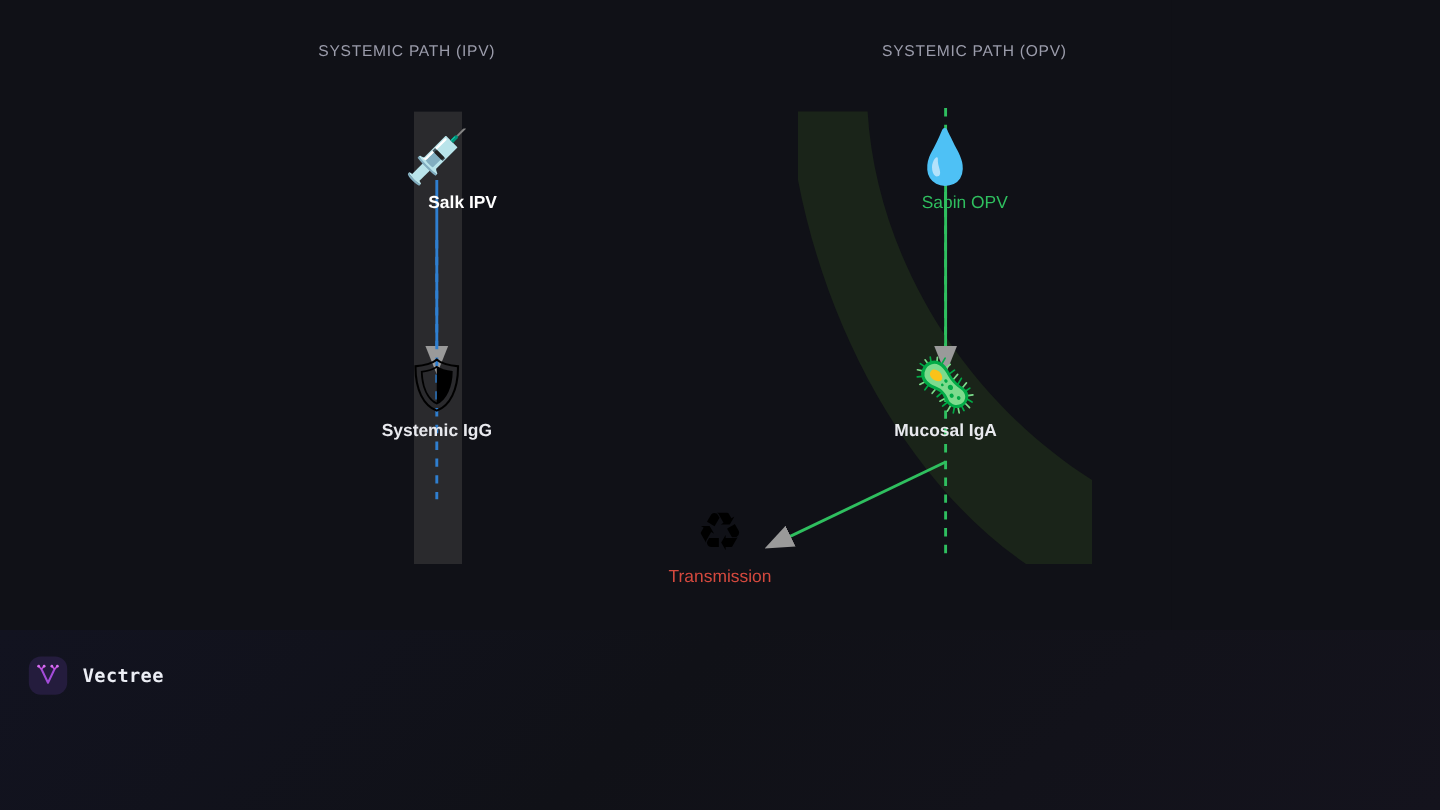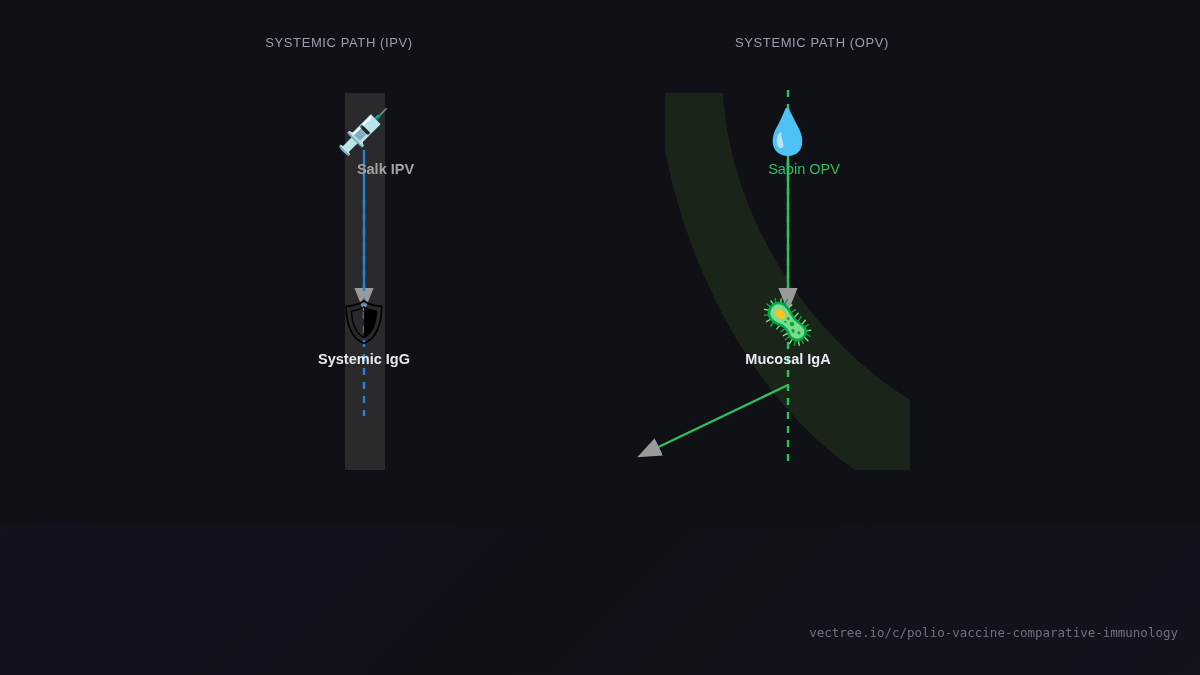--- a/index.html
+++ b/index.html
@@ -59,21 +59,21 @@
     line-height: 52px;
     display: block;
     text-align: center;
   }
   .node-label {
     display: block;
     font-size: 14.5px;
     line-height: 18px;
     margin-top: 2px;
   }
-  .label-blue  { color: #a3a3a3; font-weight: bold; margin-left: 43px; }
+  .label-blue  { color: #ffffff; font-weight: bold; margin-left: 43px; }
   .label-green { color: #2fbf5f; font-weight: normal; margin-left: 32px; }
   .label-white { color: #e8e9ee; font-weight: bold; }
   .label-red   { color: #d4493e; font-weight: normal; }
 
   #node-salk        { left: 364px; top: 106px; }
   #node-systemic    { left: 364px; top: 296px; }
   #node-sabin       { left: 788px; top: 106px; }
   #node-mucosal     { left: 788px; top: 296px; }
   #node-transmission{ left: 600px; top: 418px; }
 
@@ -176,24 +176,41 @@
     <div class="node" id="node-sabin">
       <span class="node-emoji">💧</span>
       <span class="node-label label-green">Sabin OPV</span>
     </div>
 
     <div class="node" id="node-mucosal">
       <span class="node-emoji">🦠</span>
       <span class="node-label label-white">Mucosal IgA</span>
     </div>
 
+    <div class="node" id="node-transmission">
+      <span class="node-emoji">♻</span>
+      <span class="node-label label-red">Transmission</span>
+    </div>
 
   </div>
 
   <div id="footer">
 
-
-
-    <div id="footer-url">vectree.io/c/polio-vaccine-comparative-immunology</div>
+    <div id="brand-row">
+      <div id="brand-logo">
+        <svg width="22" height="22" viewBox="0 0 22 22" aria-hidden="true">
+          <path d="M5.5,5.5 L11,17 L16.5,5.5" fill="none" stroke="#a24bd8" stroke-width="1.7" stroke-linecap="round" stroke-linejoin="round"></path>
+          <path d="M5.5,5.5 L3.4,3.6 M5.5,5.5 L7.6,3.6" fill="none" stroke="#c14fe0" stroke-width="1.4" stroke-linecap="round"></path>
+          <path d="M16.5,5.5 L14.4,3.6 M16.5,5.5 L18.6,3.6" fill="none" stroke="#c14fe0" stroke-width="1.4" stroke-linecap="round"></path>
+          <circle cx="3.2" cy="3.2" r="1.15" fill="#d66ef0"></circle>
+          <circle cx="7.8" cy="3.2" r="1.15" fill="#d66ef0"></circle>
+          <circle cx="14.2" cy="3.2" r="1.15" fill="#d66ef0"></circle>
+          <circle cx="18.8" cy="3.2" r="1.15" fill="#d66ef0"></circle>
+        </svg>
+      </div>
+      <span id="brand-name">Vectree</span>
+    </div>
+
+
 
   </div>
 
 </div>
 
 </body></html>

